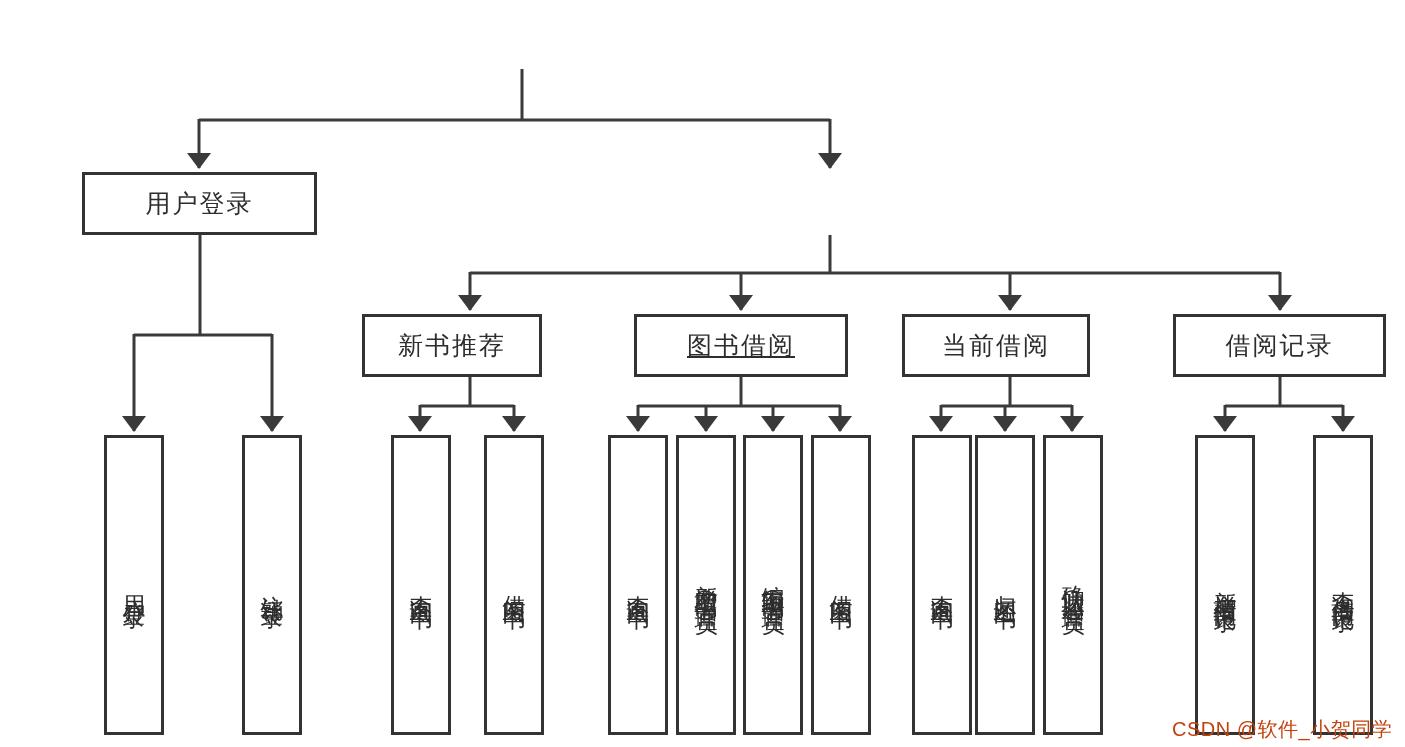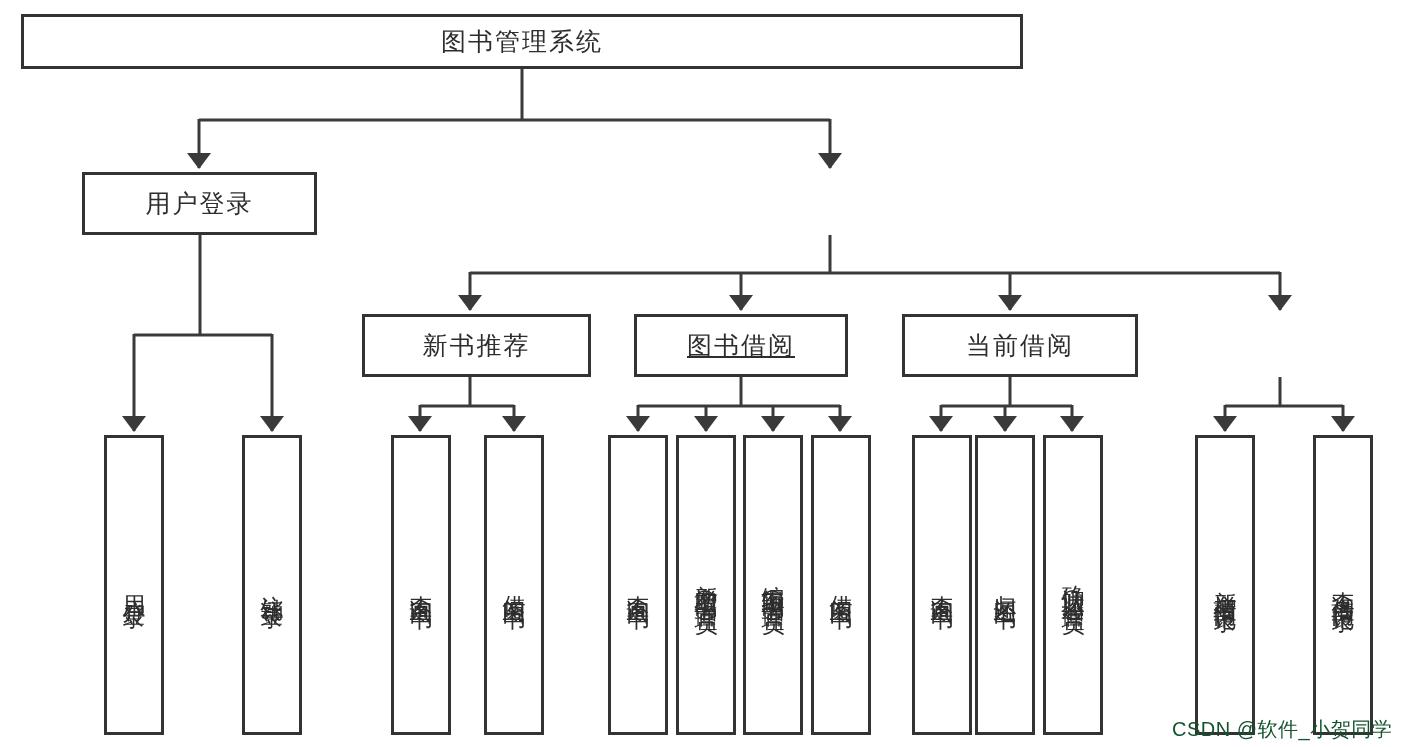--- a/index.html
+++ b/index.html
@@ -49,21 +49,21 @@
     text-orientation: mixed;
     font-size: 23px;
     letter-spacing: 4px;
     line-height: 1;
   }
   .watermark {
     position: absolute;
     left: 1172px; top: 716px;
     width: 233px;
     font-size: 20px;
-    color: #14532d;
+    color: #c2410c;
     white-space: nowrap;
     letter-spacing: 0.5px;
   }
 </style>
 </head>
 <body>
 
 <div id="canvas">
 
   <svg id="connectors" viewBox="0 0 1405 747" xmlns="http://www.w3.org/2000/svg">
@@ -109,36 +109,36 @@
       <path d="M1005,405 V431" marker-end="url(#arrow)"></path>
       <path d="M1072,405 V431" marker-end="url(#arrow)"></path>
 
       <path d="M1280,377 V406"></path>
       <path d="M1225,406 H1343"></path>
       <path d="M1225,405 V431" marker-end="url(#arrow)"></path>
       <path d="M1343,405 V431" marker-end="url(#arrow)"></path>
     </g>
   </svg>
 
-  <div class="node hnode root">
-    <span>图书管理系统</span>
-  </div>
 
   <div class="node hnode" style="left:82px; top:172px; width:235px; height:63px;">
     <span>用户登录</span>
   </div>
 
-  <div class="node hnode" style="left:362px; top:314px; width:229px; height:63px;">
+  <div class="node hnode" style="left:362px; top:314px; width:180px; height:63px;">
     <span>新书推荐</span>
   </div>
   <div class="node hnode" style="left:634px; top:314px; width:214px; height:63px;text-decoration:underline;">
     <span>图书借阅</span>
   </div>
-  <div class="node hnode" style="left:902px; top:314px; width:236px; height:63px;">
+  <div class="node hnode" style="left:902px; top:314px; width:188px; height:63px;">
     <span>当前借阅</span>
+  </div>
+  <div class="node hnode" style="left:1173px; top:314px; width:213px; height:63px;">
+    <span>借阅记录</span>
   </div>
 
   <div class="node vnode" style="left:104px;">
     <span class="vtext">用户登录</span>
   </div>
   <div class="node vnode" style="left:242px;">
     <span class="vtext">注销登录</span>
   </div>
   <div class="node vnode" style="left:391px;">
     <span class="vtext">查询图书</span>

